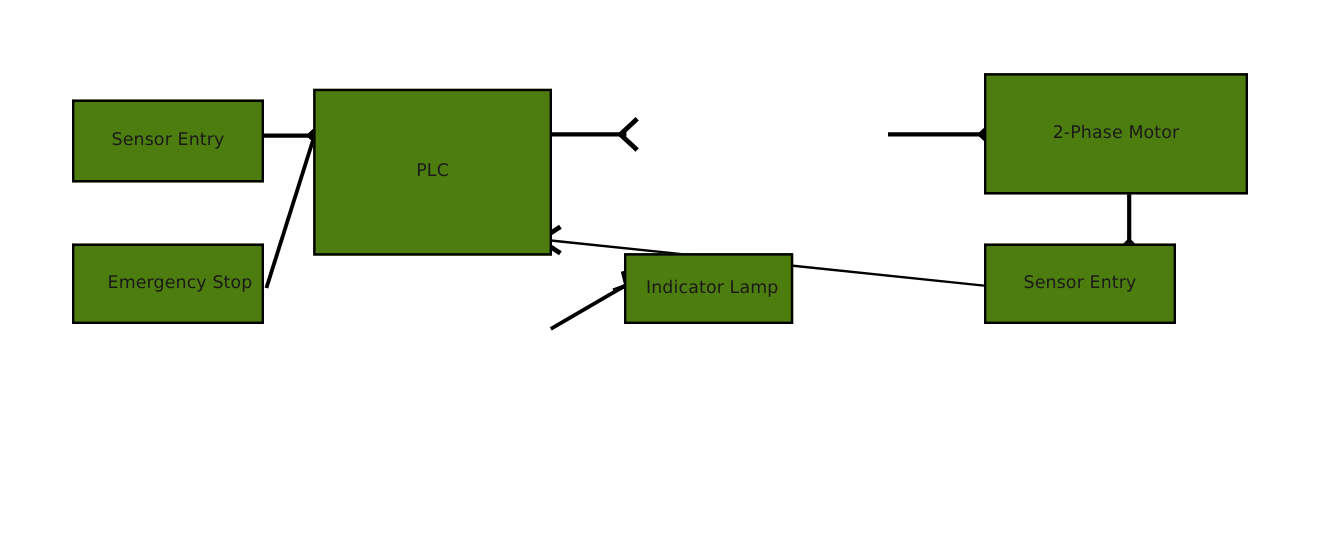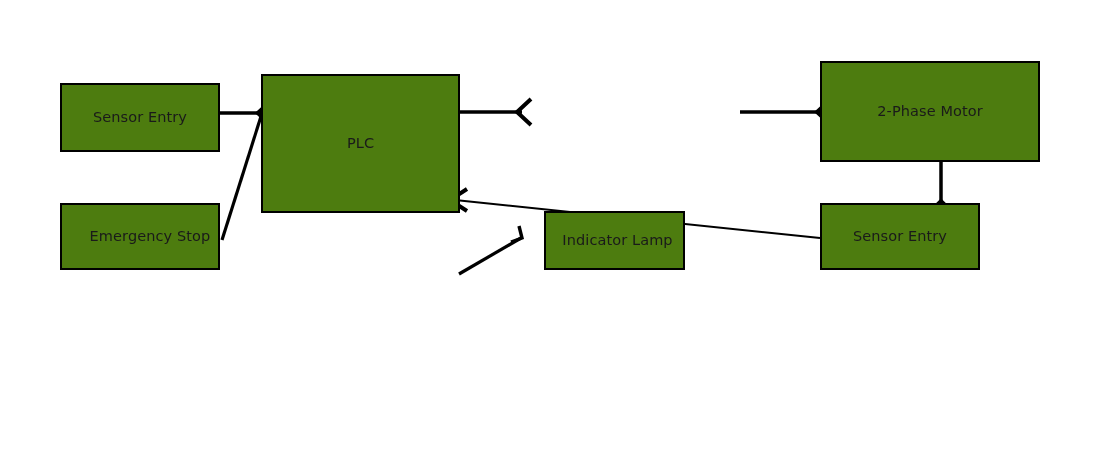--- a/index.html
+++ b/index.html
@@ -36,21 +36,21 @@
     z-index: 2;
   }
   .node-label {
     font-size: 14.5px;
     color: #1a1a1a;
     line-height: 1.1;
     text-align: center;
     white-space: nowrap;
     letter-spacing: 0.1px;
   }
-  .node.lamp { z-index: 1; margin-left: 24px; }
+  .node.lamp { z-index: 1; }
   .node.lamp .node-label { padding-left: 6px; }
 </style>
 </head>
 <body>
 
 <div id="canvas">
 
   <svg id="wires" viewBox="0 0 1104 465">
 
     <g>

